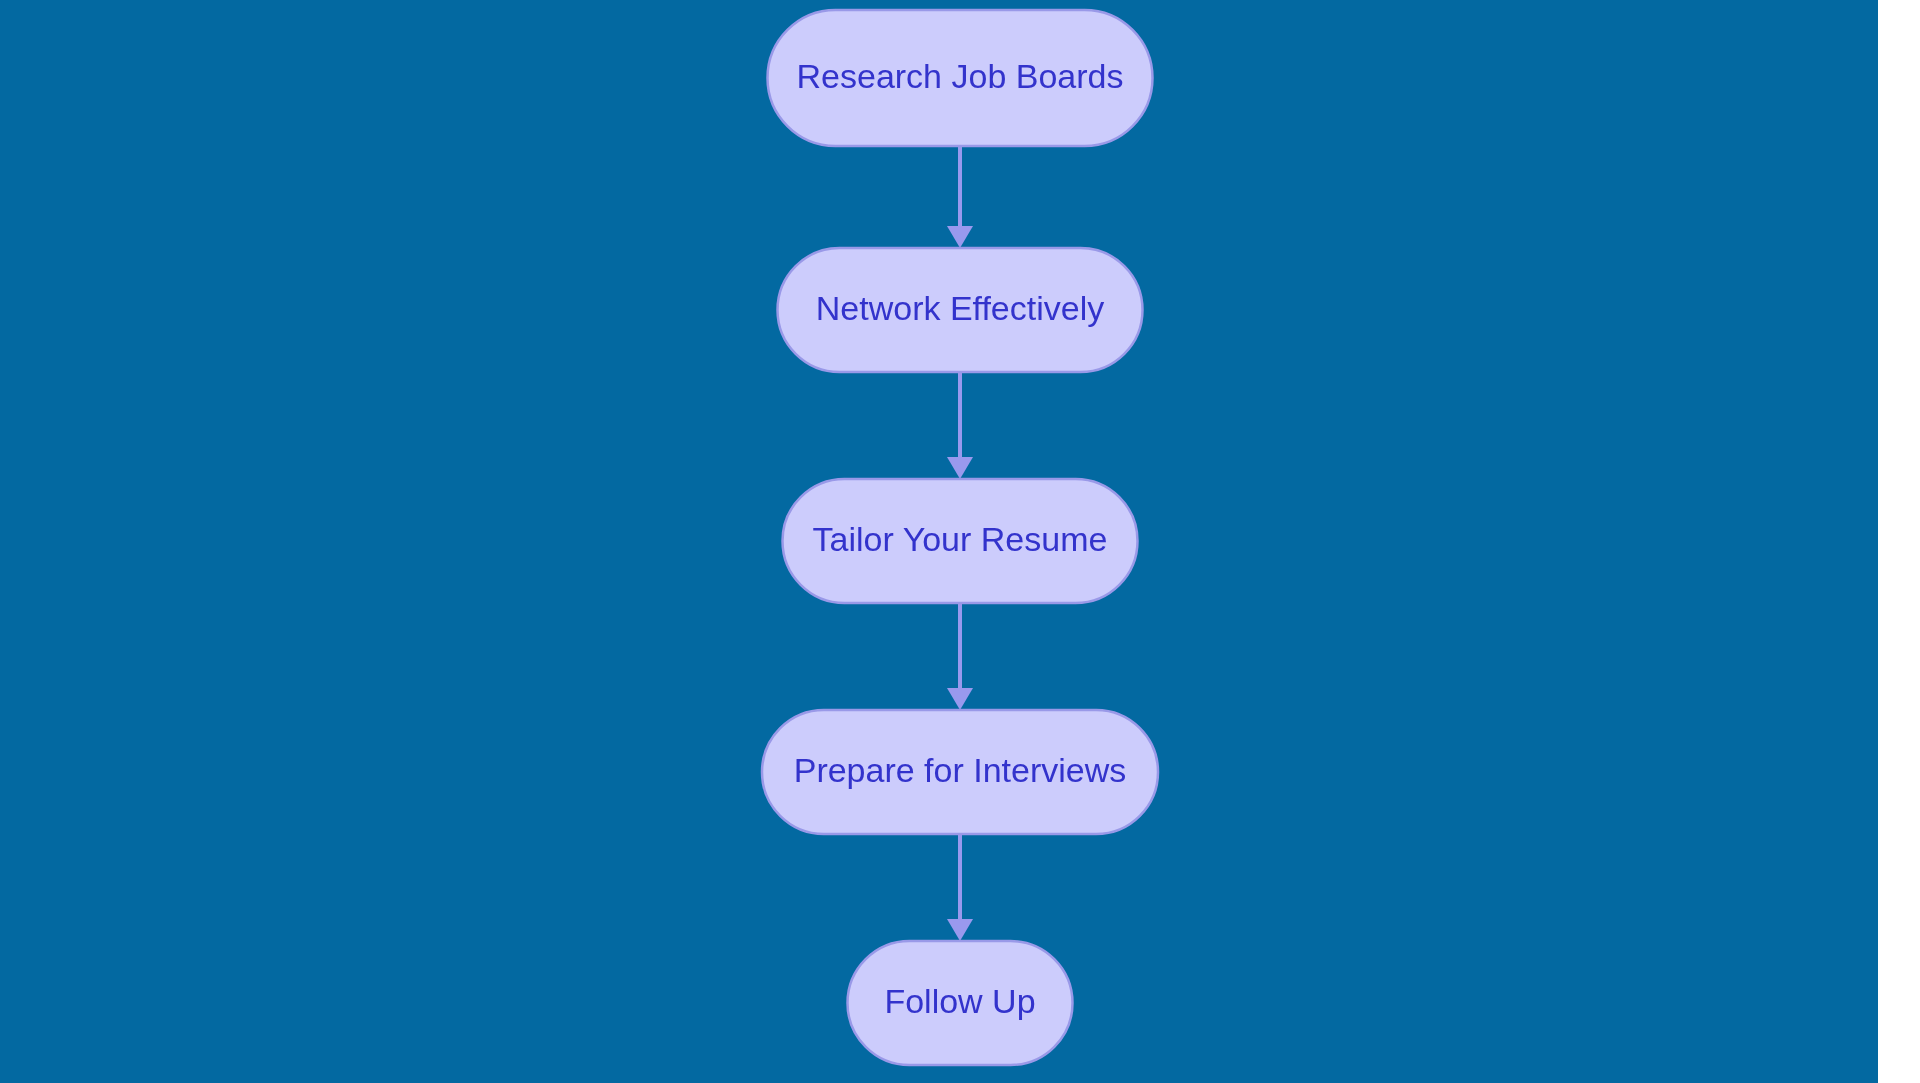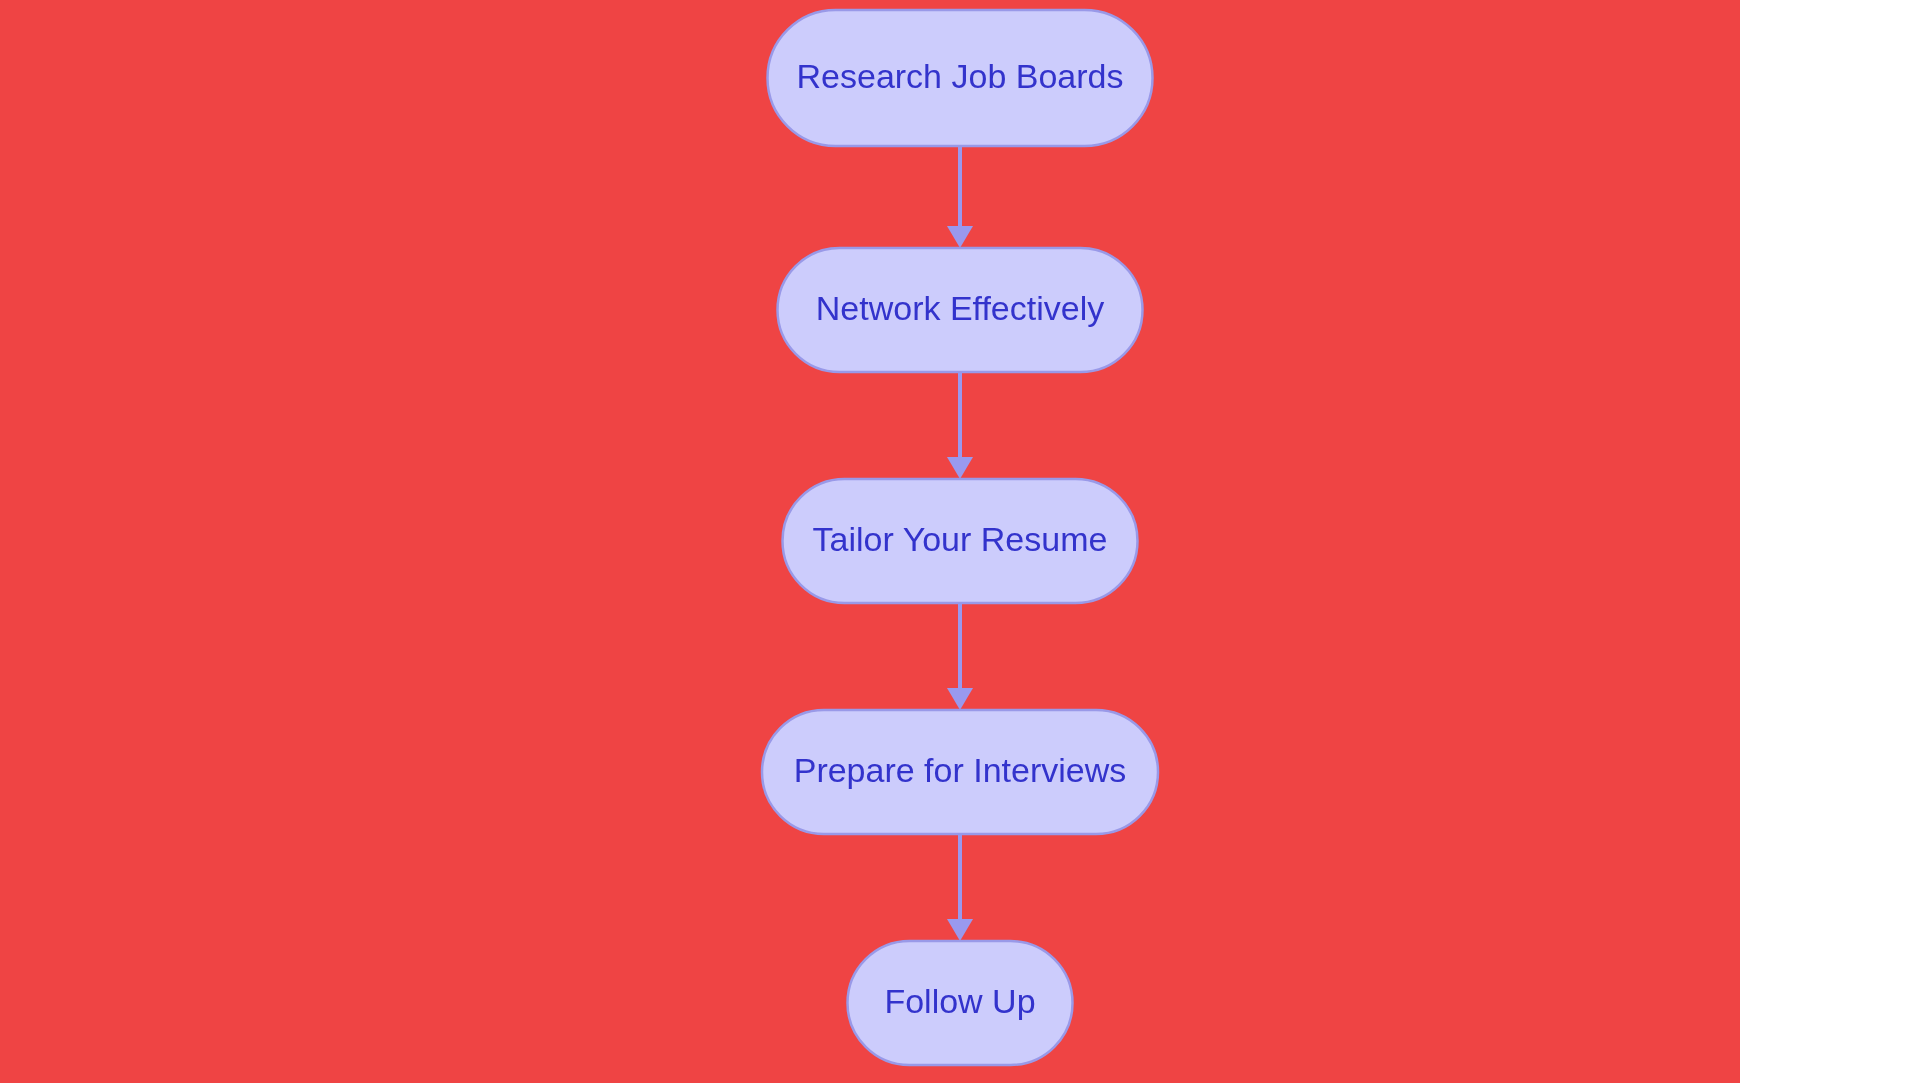--- a/index.html
+++ b/index.html
@@ -6,23 +6,23 @@
   html, body {
     margin: 0;
     padding: 0;
     background: #ffffff;
   }
   body {
     font-family: "Liberation Sans", "DejaVu Sans", sans-serif;
   }
   #canvas {
     position: relative;
-    width: 1740px;
+    width: 1878px;
     height: 1083px;
-    background: #ef4444;
+    background: #0369a1;
     overflow: hidden;
   }
   #flow-svg {
     position: absolute;
     top: 0;
     left: 0;
     width: 1920px;
     height: 1083px;
     display: block;
   }

